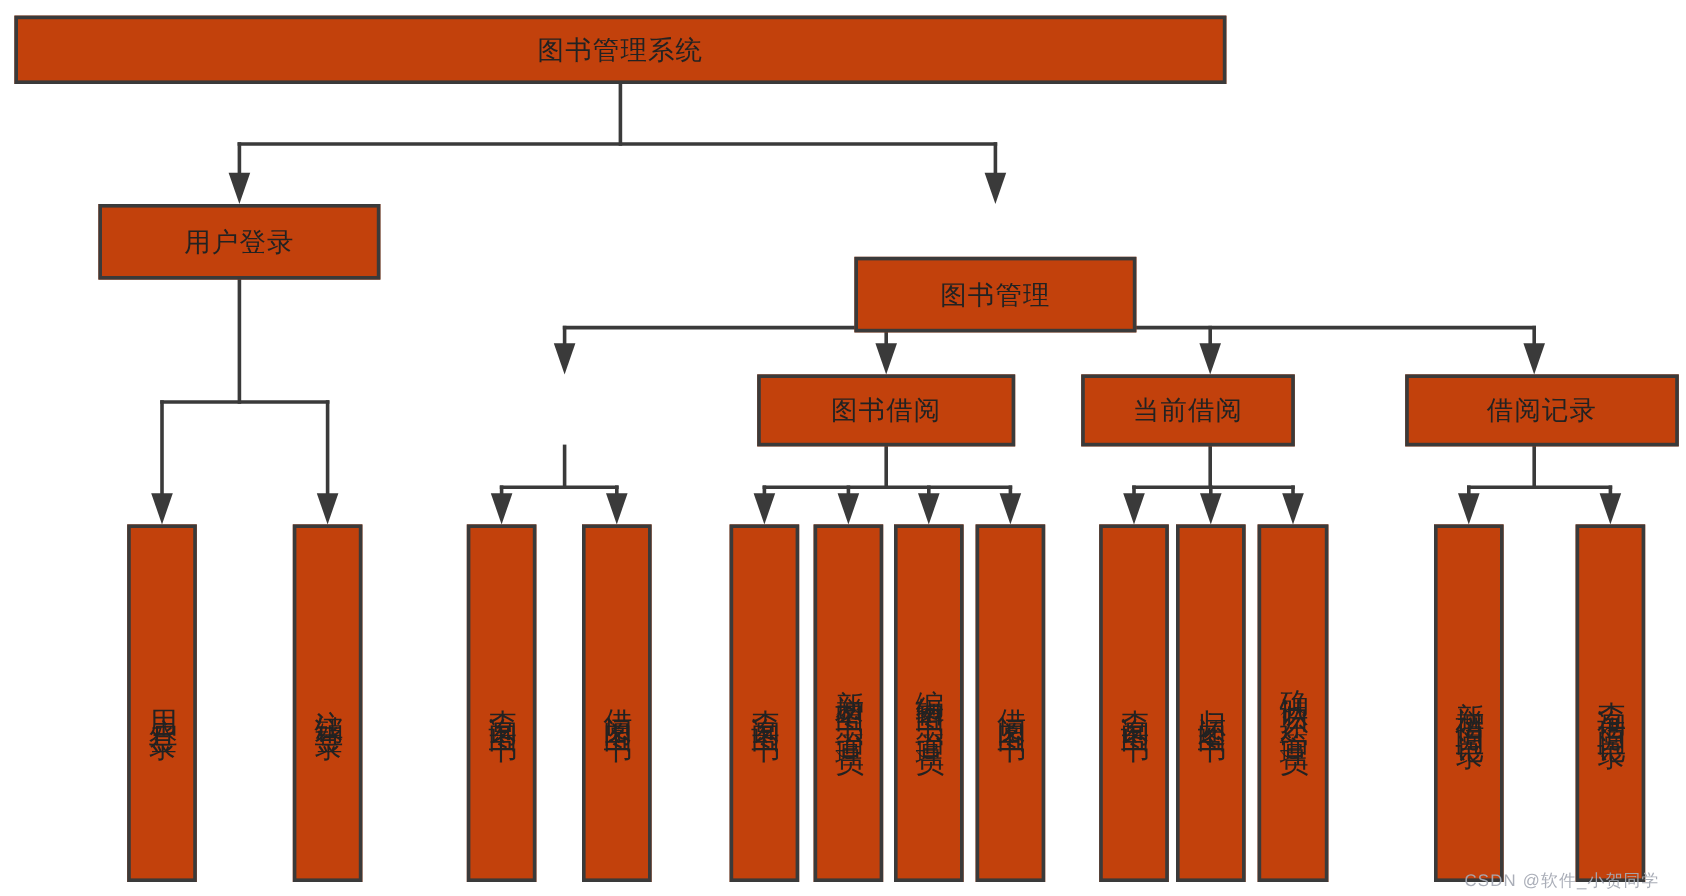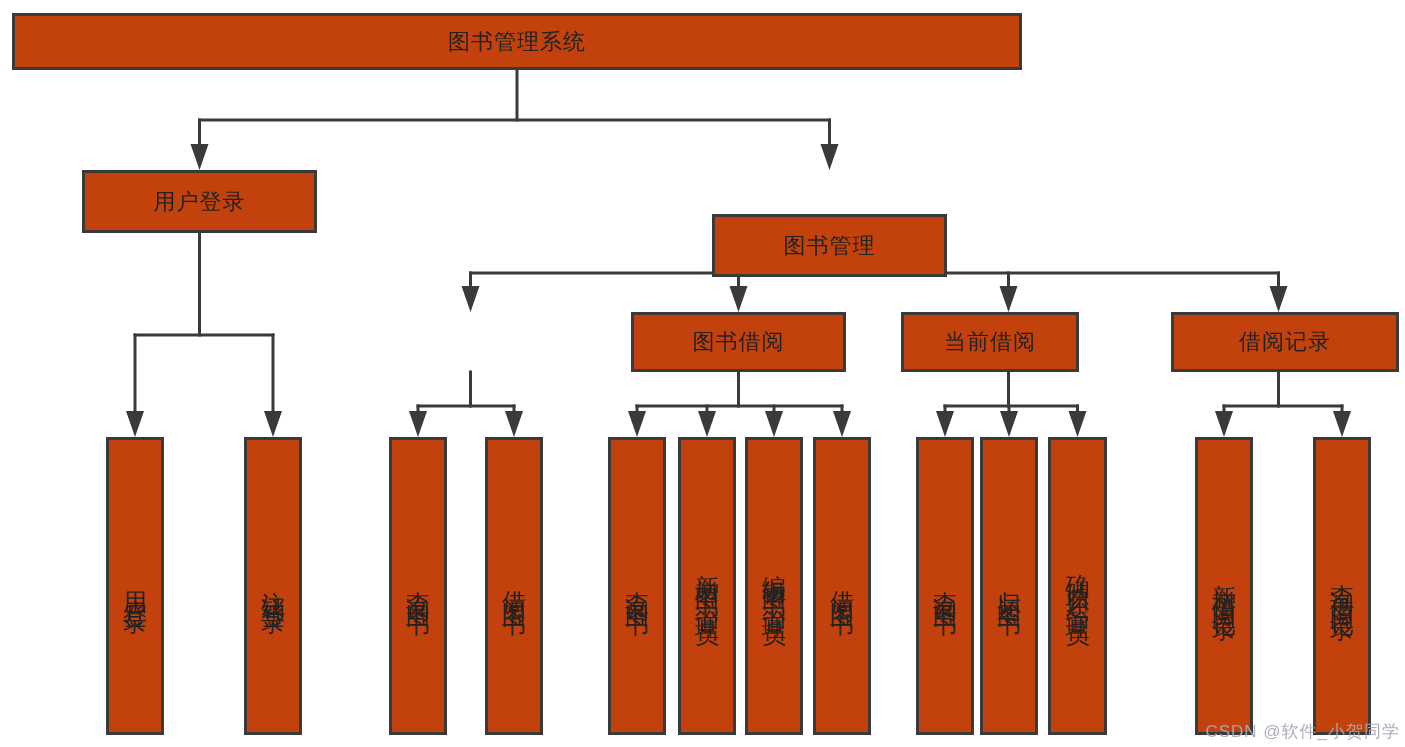--- a/index.html
+++ b/index.html
@@ -30,23 +30,23 @@
   .node.v span {
     writing-mode: vertical-rl;
     text-orientation: mixed;
     font-size: 24px;
     letter-spacing: 7px;
     line-height: 1;
     white-space: nowrap;
   }
   #watermark {
     position: absolute;
-    right: 5px;
+    right: 22px;
     bottom: 4px;
-    font-size: 17px;
+    font-size: 14px;
     color: rgba(165, 170, 180, 0.95);
     letter-spacing: 1px;
     z-index: 10;
     white-space: nowrap;
   }
 </style>
 </head>
 <body>
 
 <div id="canvas">

